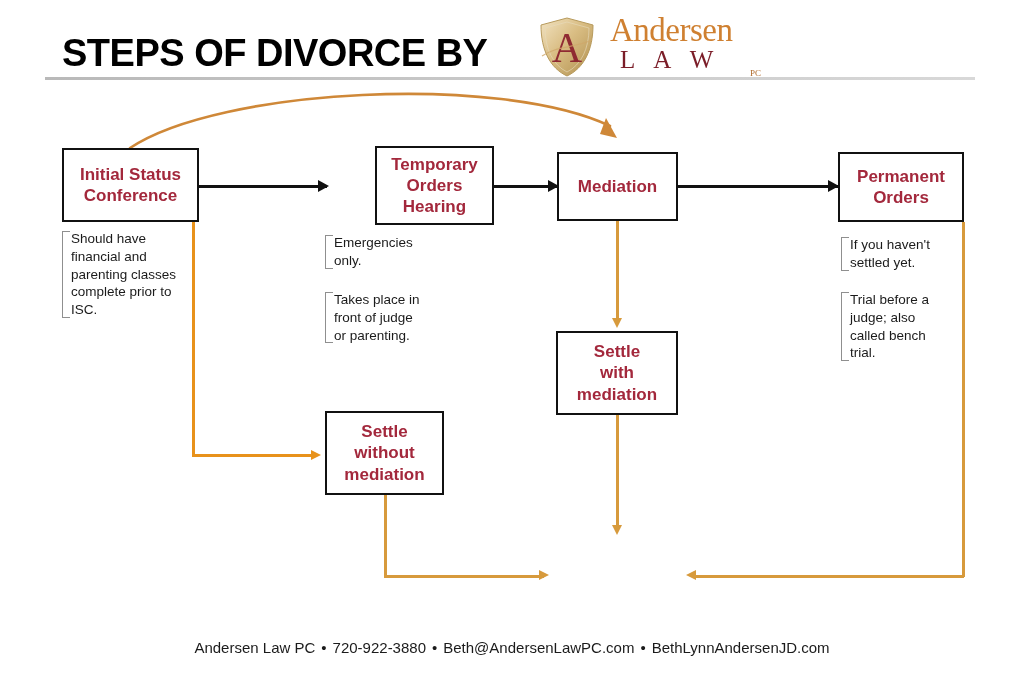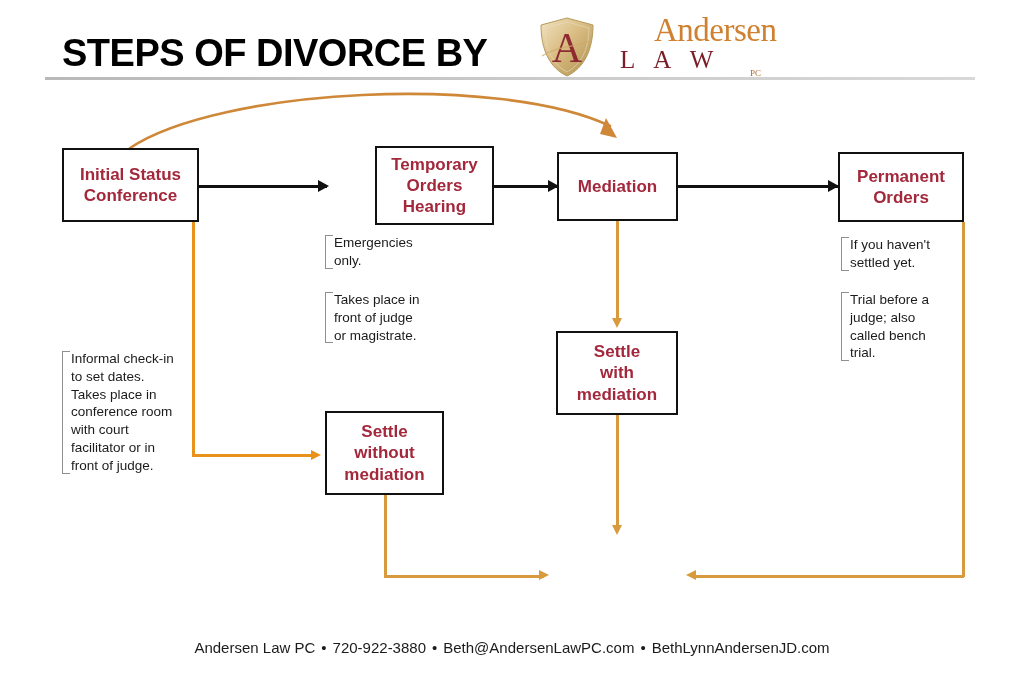--- a/index.html
+++ b/index.html
@@ -35,21 +35,20 @@
   
   .logo { position: absolute; left: 536px; top: 14px; width: 230px; height: 66px; }
   .logo-shield { position: absolute; left: 0px; top: 2px; width: 62px; height: 62px; }
   .logo-text-wrap { position: absolute; left: 74px; top: 0px; width: 160px; }
   .logo-andersen {
     font-family: "Liberation Serif", serif;
     font-size: 33px;
     color: #cf8031;
     line-height: 1;
     letter-spacing: -0.5px;
-    margin-left: 44px;
   }
   .logo-law {
     font-family: "Liberation Serif", serif;
     font-size: 25px;
     color: #7b1d28;
     letter-spacing: 7px;
     line-height: 1.05;
     margin-left: 10px;
   }
   .logo-pc {
@@ -221,31 +220,31 @@
 
   <div class="node" style="left:556px; top:331px; width:122px; height:84px;">
     <span>Settle<br>with<br>mediation</span>
   </div>
 
   <div class="node" style="left:325px; top:411px; width:119px; height:84px;">
     <span>Settle<br>without<br>mediation</span>
   </div>
 
 
-
-  <div class="anno" style="left:62px; top:350px; width:120px;">
-    <span>Informal check-in to set dates. Takes place in conference room with court facilitator or in front of judge.</span>
-  </div>
+  <div class="anno" style="left:62px; top:230px; width:120px;">
+    <span>Should have financial and parenting classes complete prior to ISC.</span>
+  </div>
+
 
   <div class="anno" style="left:325px; top:234px; width:105px;">
     <span>Emergencies only.</span>
   </div>
 
   <div class="anno" style="left:325px; top:291px; width:95px;">
-    <span>Takes place in front of judge or magistrate.</span>
+    <span>Takes place in front of judge or parenting.</span>
   </div>
 
   <div class="anno" style="left:841px; top:236px; width:105px;">
     <span>If you haven't settled yet.</span>
   </div>
 
   <div class="anno" style="left:841px; top:291px; width:95px;">
     <span>Trial before a judge; also called bench trial.</span>
   </div>
 

